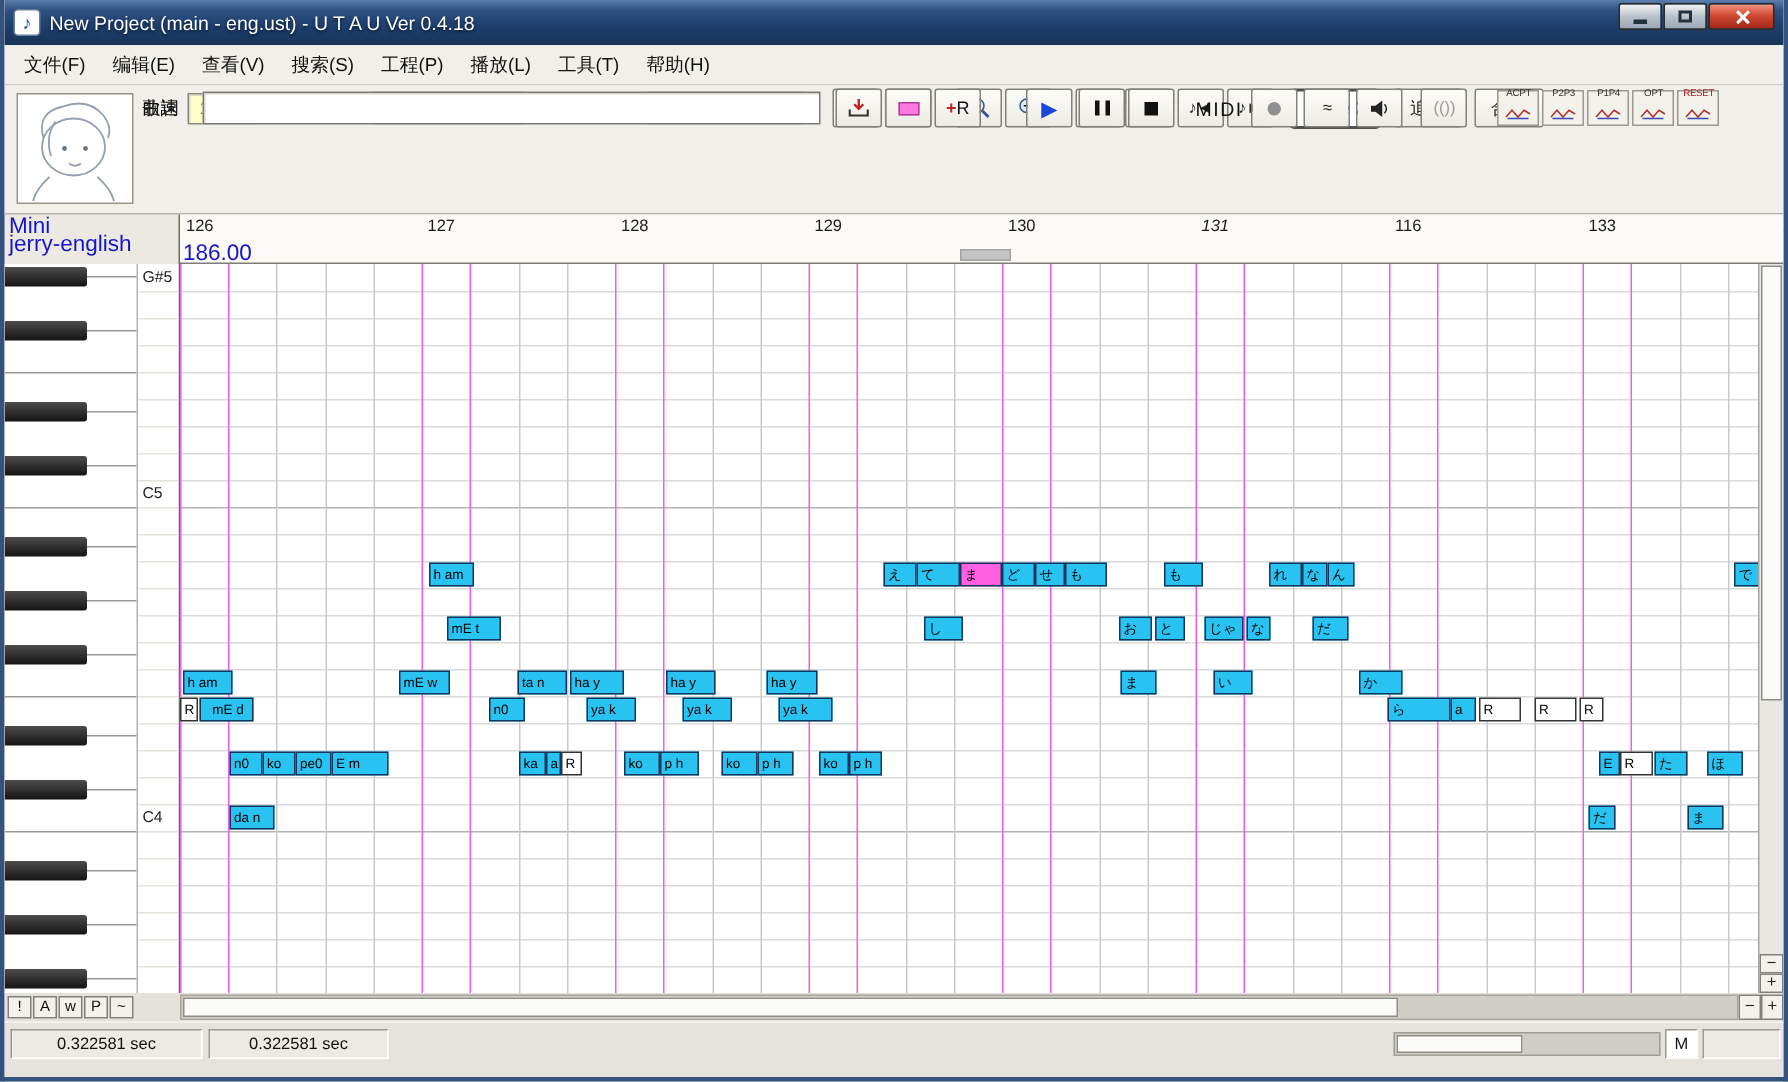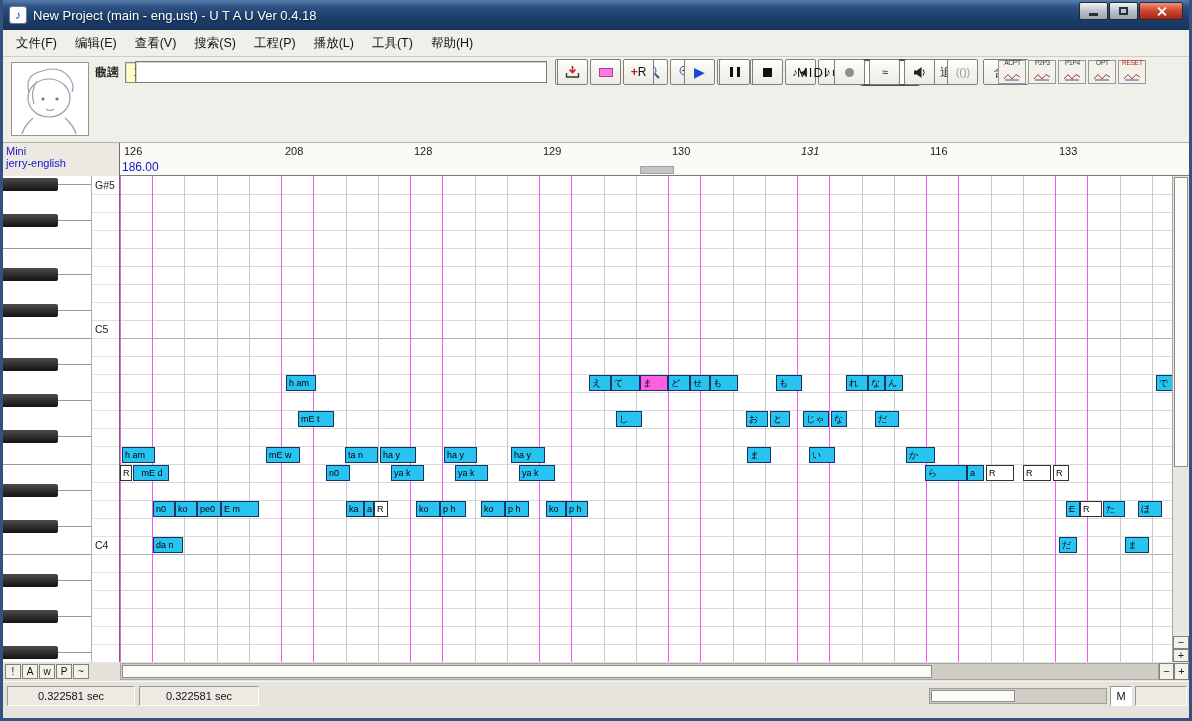--- a/index.html
+++ b/index.html
@@ -55,33 +55,33 @@
   .r-black{color:#111;font-size:12px}
   .pink-rect{width:14px;height:9px;background:#ff7ae0;border:1px solid #b13a9a}
   .edit-btn-row{display:flex;gap:2px}
   .mini-edit-btn{width:28px;height:24px;border:1px solid #9a988f;background:#f2f1ea;display:flex;flex-direction:column;align-items:center;justify-content:center;gap:1px}
   .meb-label{font-size:6.5px;color:#333;line-height:7px;letter-spacing:-0.2px}
   .mini-edit-btn:last-child .meb-label{color:#a22}
 
   
   .main{position:absolute;top:143px;left:0;right:0;height:519px}
   .left-panel{position:absolute;left:0;top:0;width:117px;height:100%;border-right:1px solid #6f6d67}
-  .track-info{height:33px;padding:2px 3px;font-size:11px;line-height:12px;color:var(--track-text);overflow:hidden}
+  .track-info{height:33px;padding:2px 3px;font-size:15px;line-height:12px;color:var(--track-text);overflow:hidden}
   .keyboard{position:relative;height:486px;background:#fff;overflow:hidden}
   .black-key{position:absolute;left:0;width:55px;height:13px;background:linear-gradient(180deg,#4c4c4c,#141414);border-radius:0 2px 2px 0;z-index:2}
   .kb-mid-line{position:absolute;left:55px;width:33px;height:1px;background:#9a9a9a}
   .kb-white-line{position:absolute;left:0;width:88px;height:1px;background:#9a9a9a}
   .kb-strip-line{position:absolute;left:89px;right:0;height:1px;background:#e3e1da}
   .kb-vline{position:absolute;left:88px;top:0;bottom:0;width:1px;background:#b3b1aa}
   .kb-label{position:absolute;left:92px;font-size:10.5px;color:#222}
 
   .roll{position:absolute;left:117px;top:0;right:0;height:100%}
   .ruler{position:absolute;left:0;right:0;top:0;height:33px;background:#fbfaf7;border-bottom:1px solid #7e7c76;overflow:hidden}
   .ruler-label{position:absolute;top:2px;font-size:11px;color:#1a1a1a}
-  .tempo-marker{position:absolute;left:2px;top:17px;font-size:12px;color:var(--tempo-text)}
+  .tempo-marker{position:absolute;left:2px;top:17px;font-size:15px;color:var(--tempo-text)}
   .playhead-marker{position:absolute;left:520px;top:23px;width:34px;height:8px;background:#c4c4c4;border:1px solid #a2a2a2}
   .grid{position:absolute;left:0;right:17px;top:33px;bottom:0;background:#fff;overflow:hidden}
   .grid-hline{position:absolute;left:0;right:0;height:1px;background:var(--row-line)}
   .grid-hline.oct{background:#b2b2b2}
   .grid-vline{position:absolute;top:0;bottom:0;width:1px;background:var(--beat-line)}
   .grid-vline.measure{background:var(--measure-line)}
   .note{position:absolute;height:16px;background:var(--note-fill);border:1px solid var(--note-border);font-size:9px;line-height:14px;color:#000;padding-left:2px;white-space:nowrap;z-index:5}
   .note.rest{background:var(--rest-fill);border-color:#333}
   .note.sel{background:var(--note-selected)}
 
@@ -373,21 +373,21 @@
           <div class="black-key" style="top: 470px;"></div>
           <div class="kb-mid-line" style="top: 476px;"></div>
         </div>
     </div>
 
     <div class="roll">
       <div class="ruler">
         <div class="tempo-marker">186.00</div>
         <div class="playhead-marker"></div>
       <div class="ruler-label" style="left: 4px;">126</div>
-          <div class="ruler-label" style="left: 165px;">208</div>
+          <div class="ruler-label" style="left: 165px;">127</div>
           <div class="ruler-label" style="left: 294px;">128</div>
           <div class="ruler-label" style="left: 423px;">129</div>
           <div class="ruler-label" style="left: 552px;">130</div>
           <div class="ruler-label" style="left: 681px; font-style: italic;">131</div>
           <div class="ruler-label" style="left: 810px;">116</div>
           <div class="ruler-label" style="left: 939px;">133</div>
           <div class="ruler-label" style="left: 1068px;">134</div>
         </div>
       <div class="grid">
           <div class="grid-hline" style="top: 18px;"></div>

